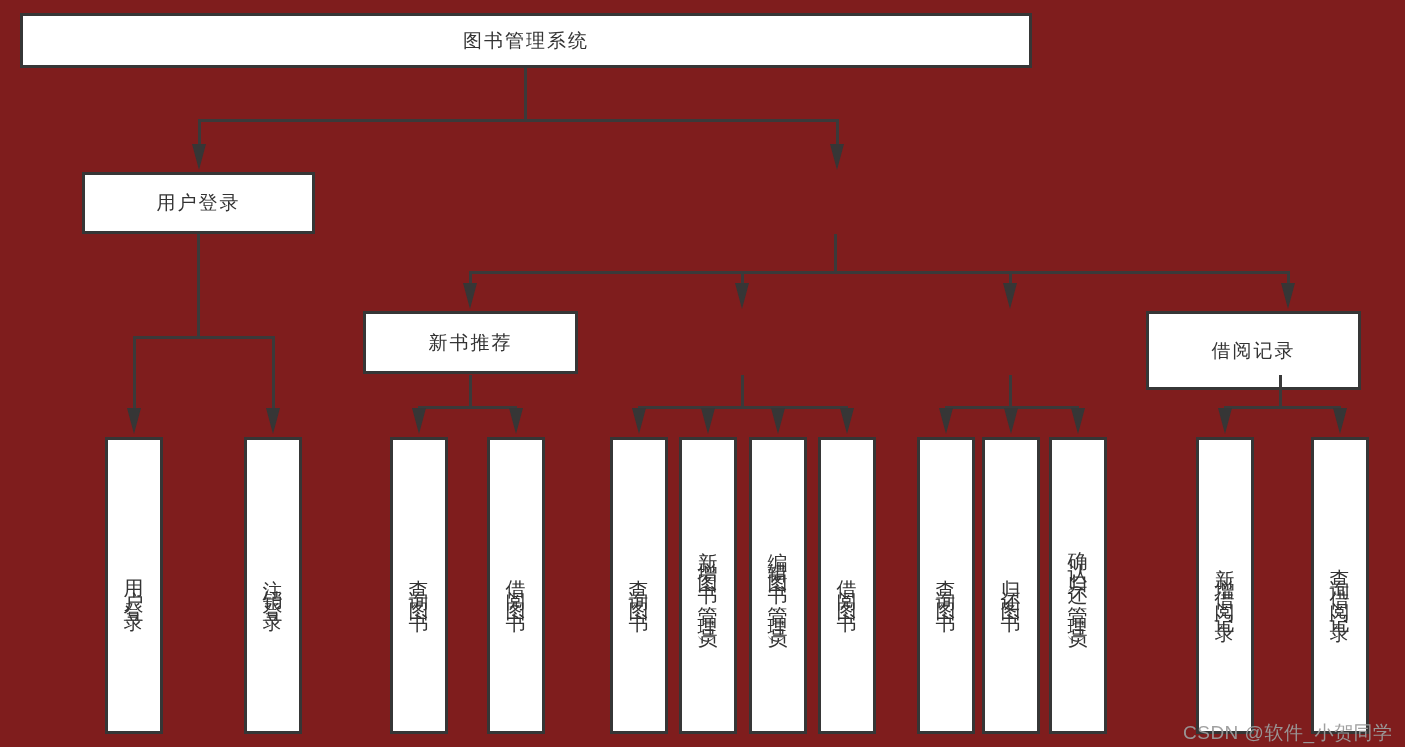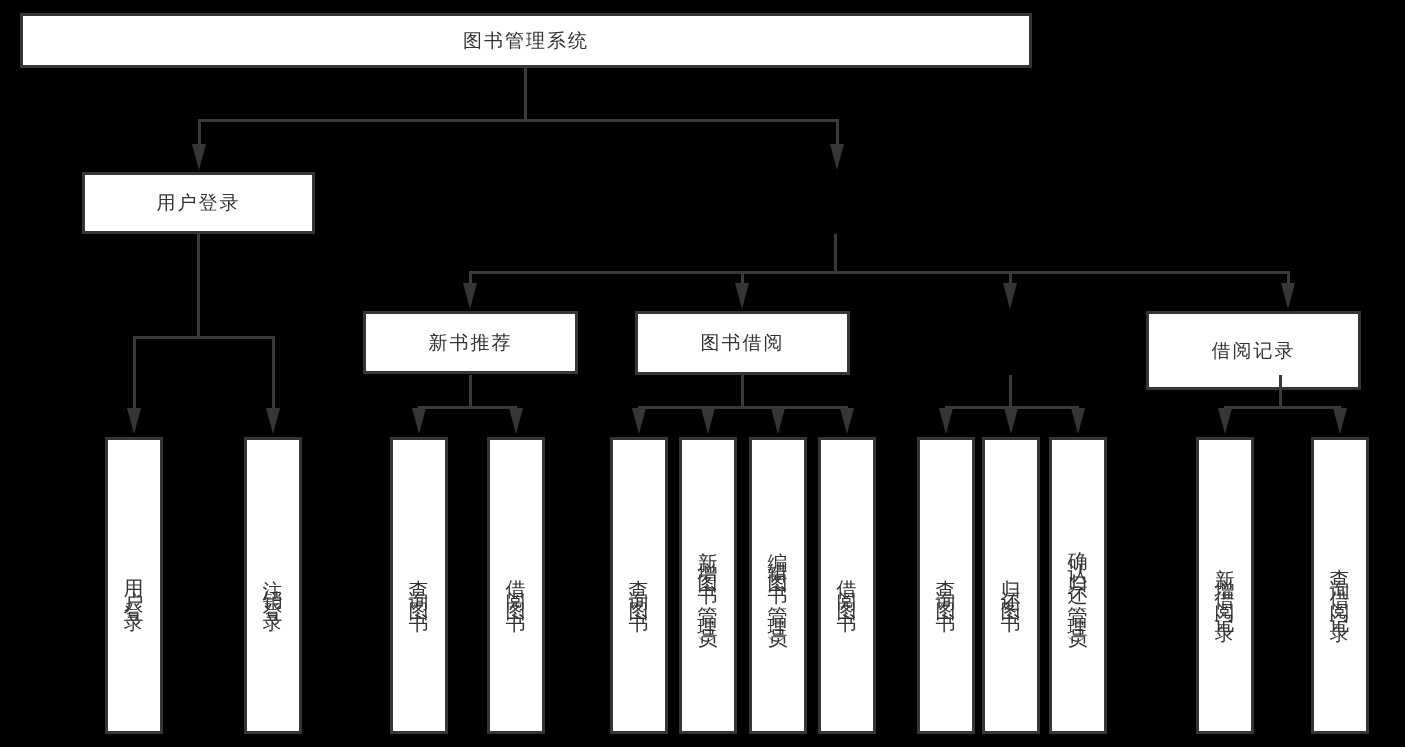--- a/index.html
+++ b/index.html
@@ -1,20 +1,20 @@
 <!DOCTYPE html>
 <html><head>
 <meta charset="utf-8">
 <style>
   html, body { margin: 0; padding: 0; background: #ffffff; }
   #canvas {
     position: relative;
     width: 1405px;
     height: 747px;
-    background: #000000;
+    background: #7f1d1d;
     font-family: "Liberation Sans", sans-serif;
     overflow: hidden;
   }
   .box {
     position: absolute;
     box-sizing: border-box;
     background: #ffffff;
     border: 3px solid #363636;
     display: flex;
     align-items: center;
@@ -89,21 +89,20 @@
   <div class="line vline" style="left:469px; top:271px; height:16px;"></div>
   <div class="arrow" style="left:463px; top:283px;"></div>
   <div class="line vline" style="left:741px; top:271px; height:16px;"></div>
   <div class="arrow" style="left:735px; top:283px;"></div>
   <div class="line vline" style="left:1009px; top:271px; height:16px;"></div>
   <div class="arrow" style="left:1003px; top:283px;"></div>
   <div class="line vline" style="left:1287px; top:271px; height:16px;"></div>
   <div class="arrow" style="left:1281px; top:283px;"></div>
 
   <div class="box hbox" style="left:363px; top:311px; width:215px; height:63px;">新书推荐</div>
-  <div class="box hbox" style="left:635px; top:311px; width:215px; height:64px;">图书借阅</div>
   <div class="box hbox" style="left:1146px; top:311px; width:215px; height:79px;">借阅记录</div>
 
   <div class="line vline" style="left:469px; top:375px; height:33px;"></div>
   <div class="line hline" style="left:418px; top:406px; width:99px;"></div>
   <div class="arrow" style="left:412px; top:408px;"></div>
   <div class="arrow" style="left:509px; top:408px;"></div>
 
   <div class="line vline" style="left:741px; top:375px; height:33px;"></div>
   <div class="line hline" style="left:638px; top:406px; width:210px;"></div>
   <div class="arrow" style="left:632px; top:408px;"></div>
@@ -133,14 +132,15 @@
   <div class="box vbox" style="left:749px;">编辑图书（管理员）</div>
   <div class="box vbox" style="left:818px;">借阅图书</div>
 
   <div class="box vbox" style="left:917px;">查询图书</div>
   <div class="box vbox" style="left:982px;">归还图书</div>
   <div class="box vbox" style="left:1049px;">确认归还（管理员）</div>
 
   <div class="box vbox" style="left:1196px;">新增借阅记录</div>
   <div class="box vbox" style="left:1311px;">查询借阅记录</div>
 
+  <div id="watermark">CSDN @软件_小贺同学</div>
 
 </div>
 
 </body></html>

